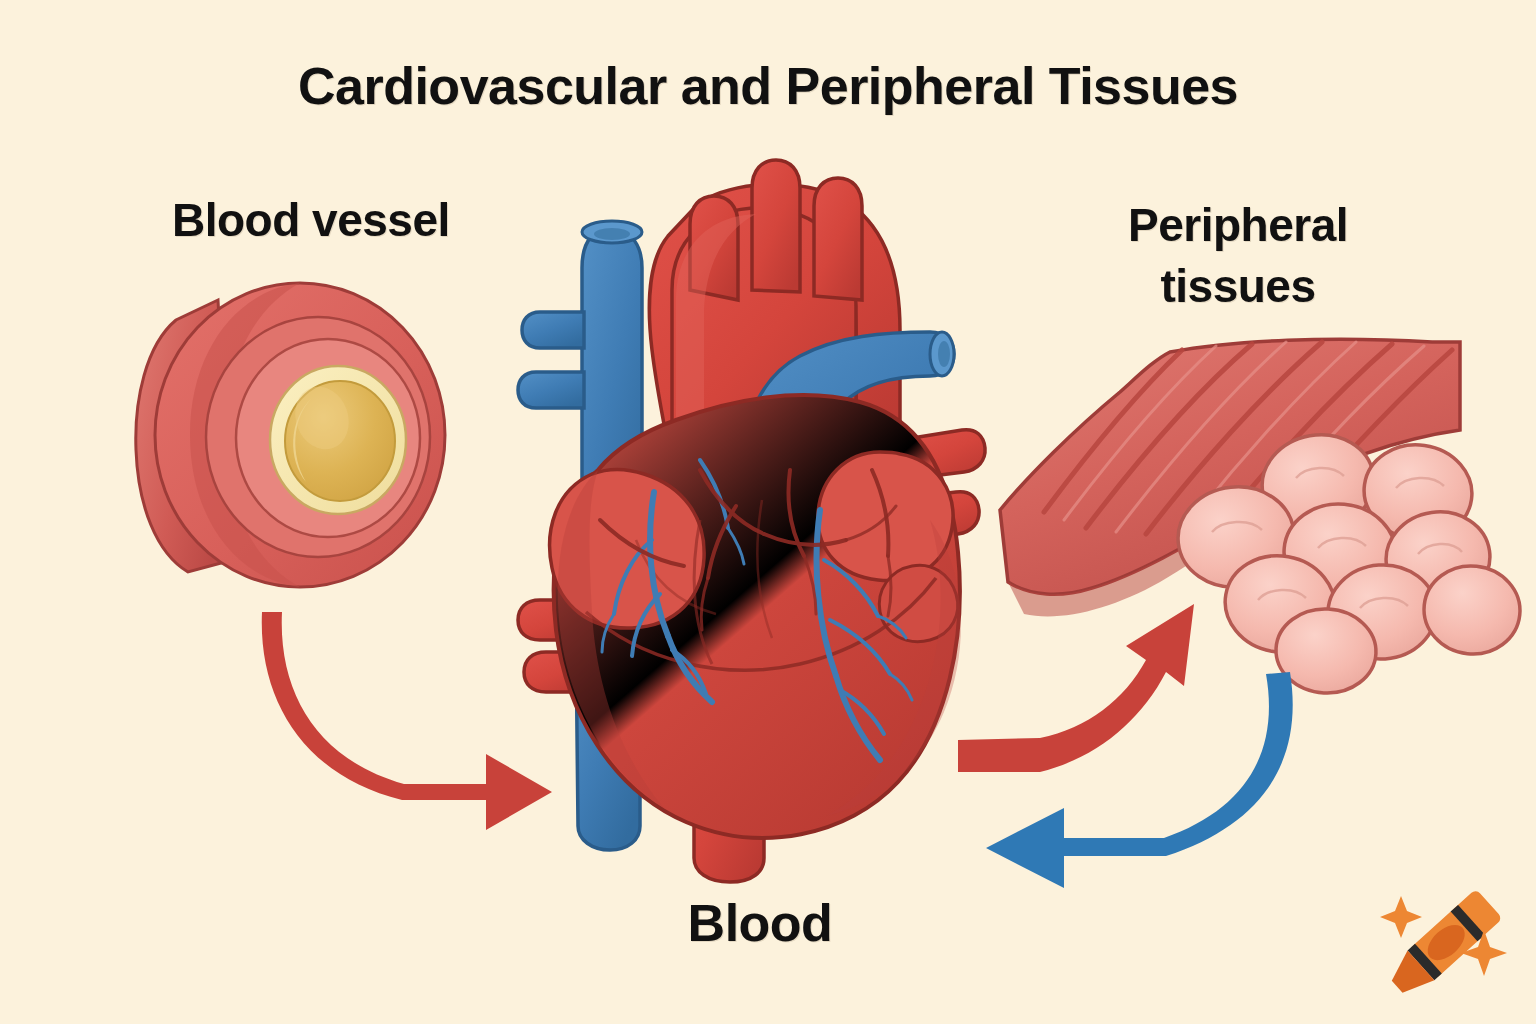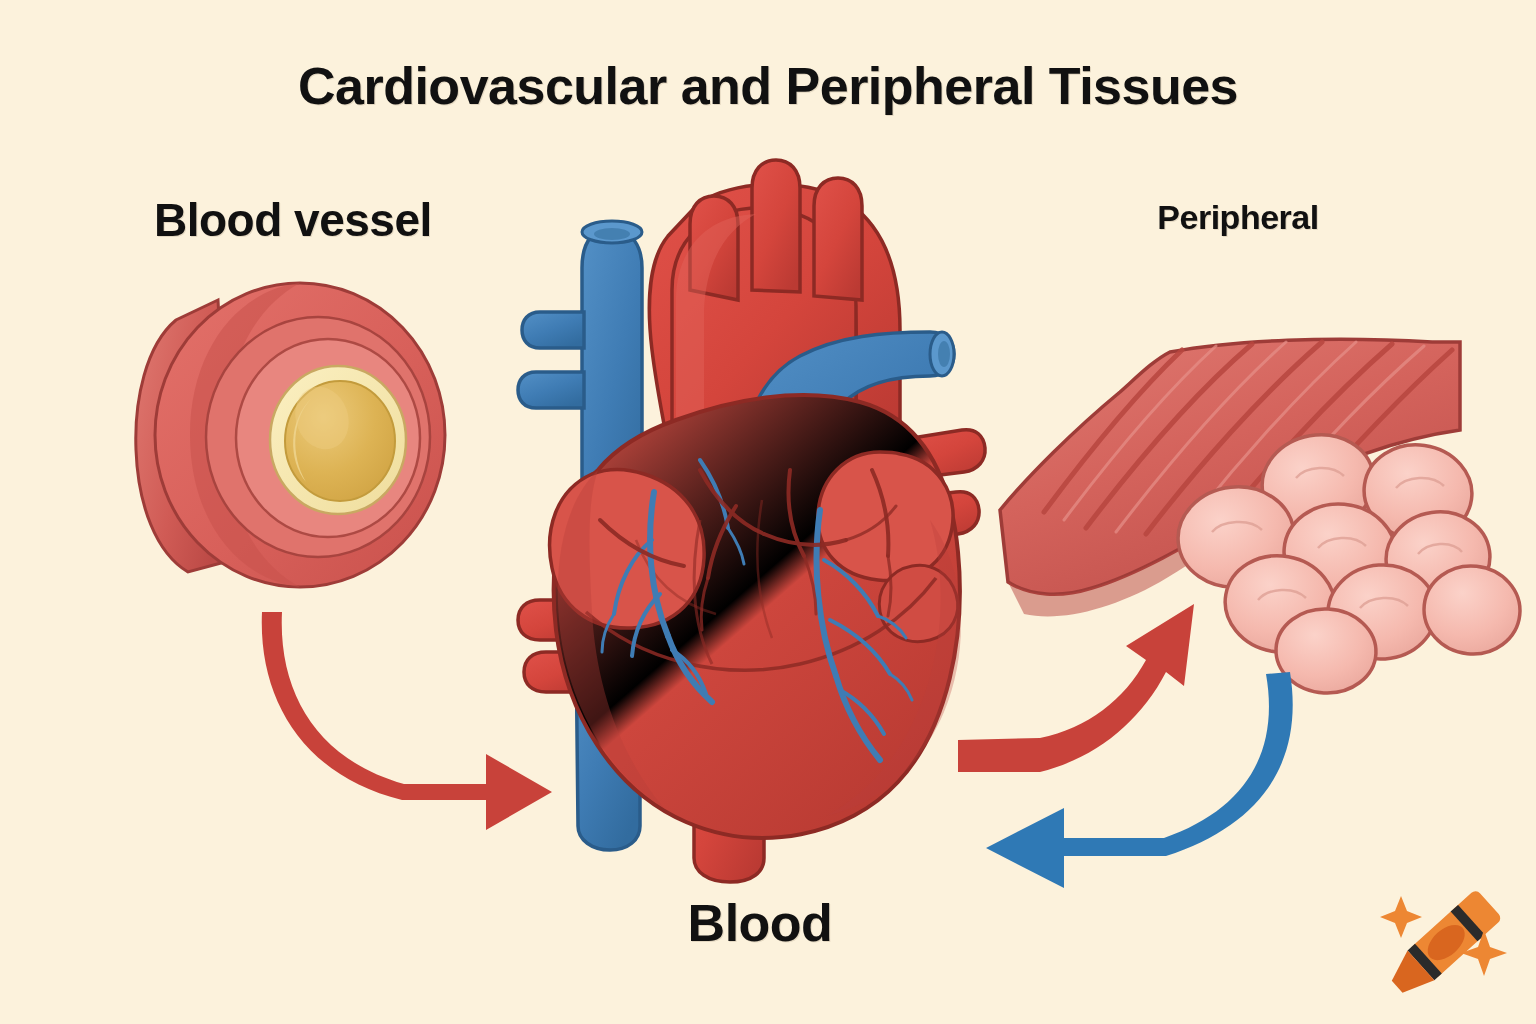--- a/index.html
+++ b/index.html
@@ -31,30 +31,30 @@
     text-shadow: 1px 1px 0 rgba(120,100,70,0.18);
   }
   #title-text {
     left: 0;
     top: 56px;
     width: 1536px;
     text-align: center;
     font-size: 52px;
   }
   #label-blood-vessel {
-    left: 154px;
+    left: 172px;
     top: 193px;
     font-size: 46px;
   }
   #label-peripheral {
     left: 1078px;
     top: 195px;
     width: 320px;
     text-align: center;
-    font-size: 34px;
+    font-size: 46px;
     line-height: 1.32;
   }
   #label-heart {
     left: 560px;
     top: 893px;
     width: 400px;
     text-align: center;
     font-size: 52px;
   }
 </style>
@@ -317,17 +317,17 @@
       </g>
       <path d="M1401 896 L1407 911 L1422 917 L1407 923 L1401 938 L1395 923 L1380 917 L1395 911 Z" fill="#ed8733"></path>
       <path d="M1484 930 L1490 947 L1507 953 L1490 959 L1484 976 L1478 959 L1461 953 L1478 947 Z" fill="#ed8733"></path>
     </g>
   </svg>
 
   <div class="label" id="title-text">Cardiovascular and Peripheral Tissues</div>
 
   <div class="label" id="label-blood-vessel">Blood vessel</div>
 
-  <div class="label" id="label-peripheral"><span>Peripheral</span><br></div>
+  <div class="label" id="label-peripheral"><span>Peripheral</span><br><span>tissues</span></div>
 
   <div class="label" id="label-heart">Blood</div>
 
 </div>
 
 </body></html>

